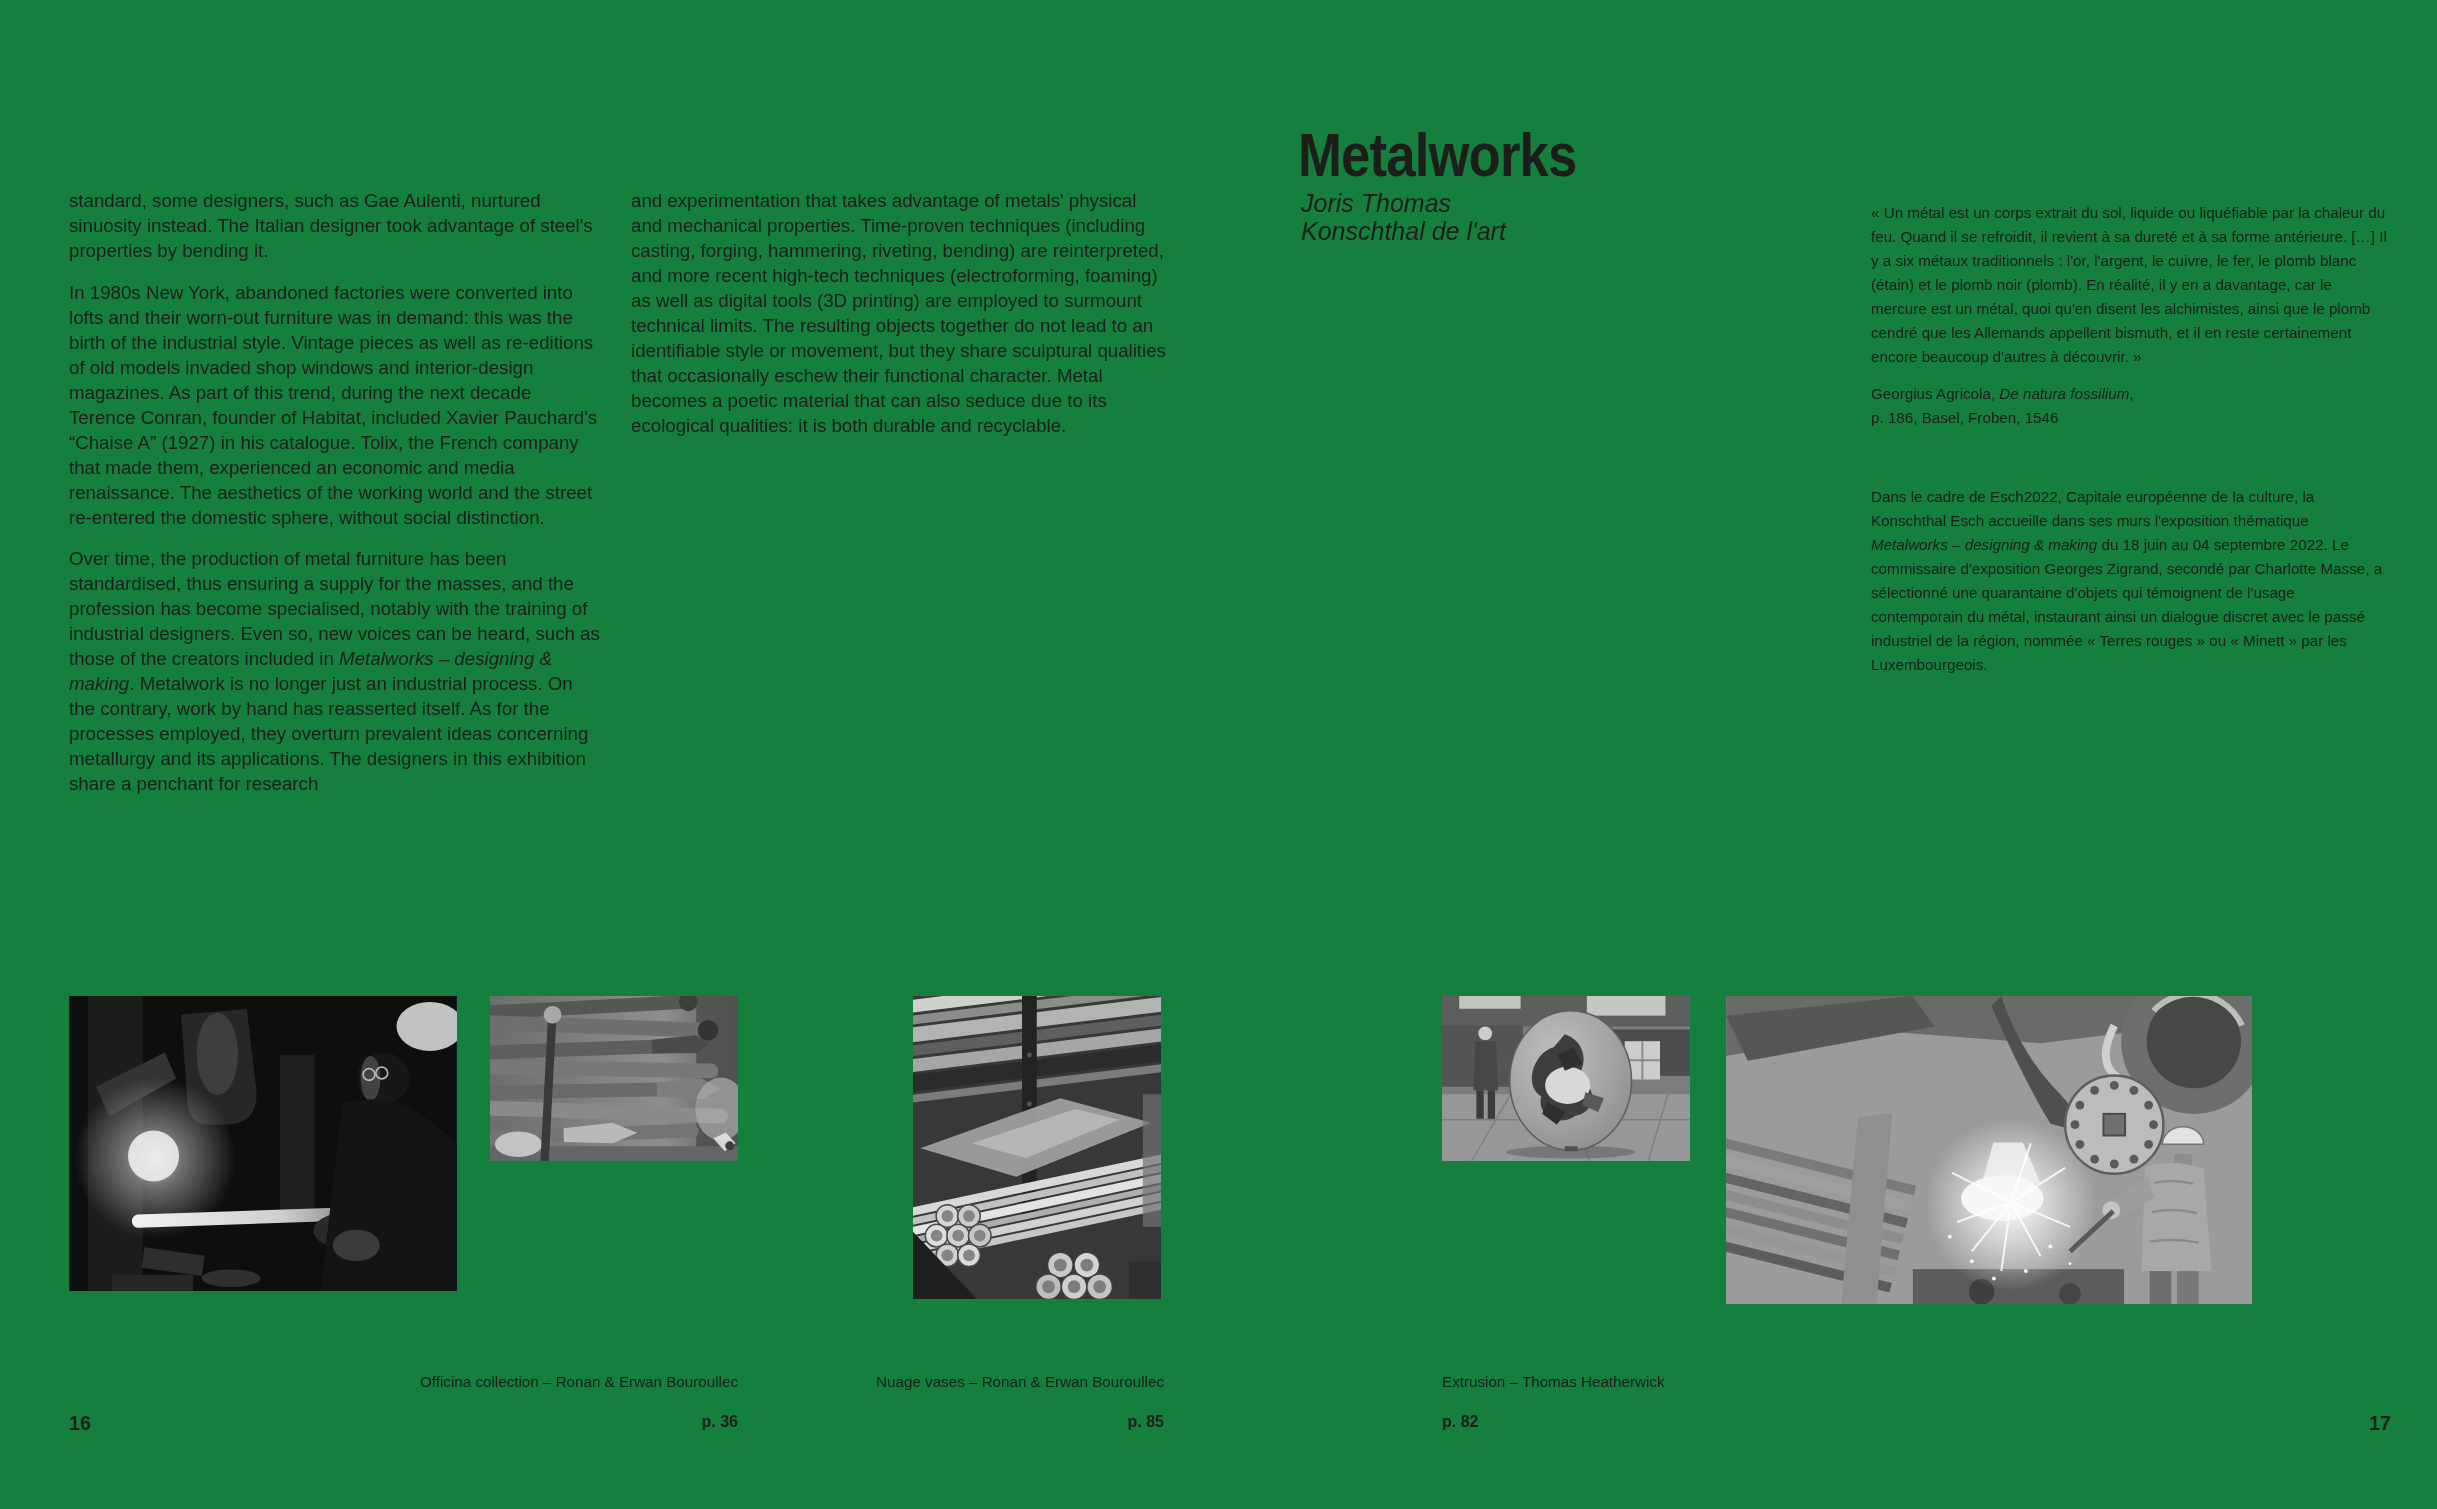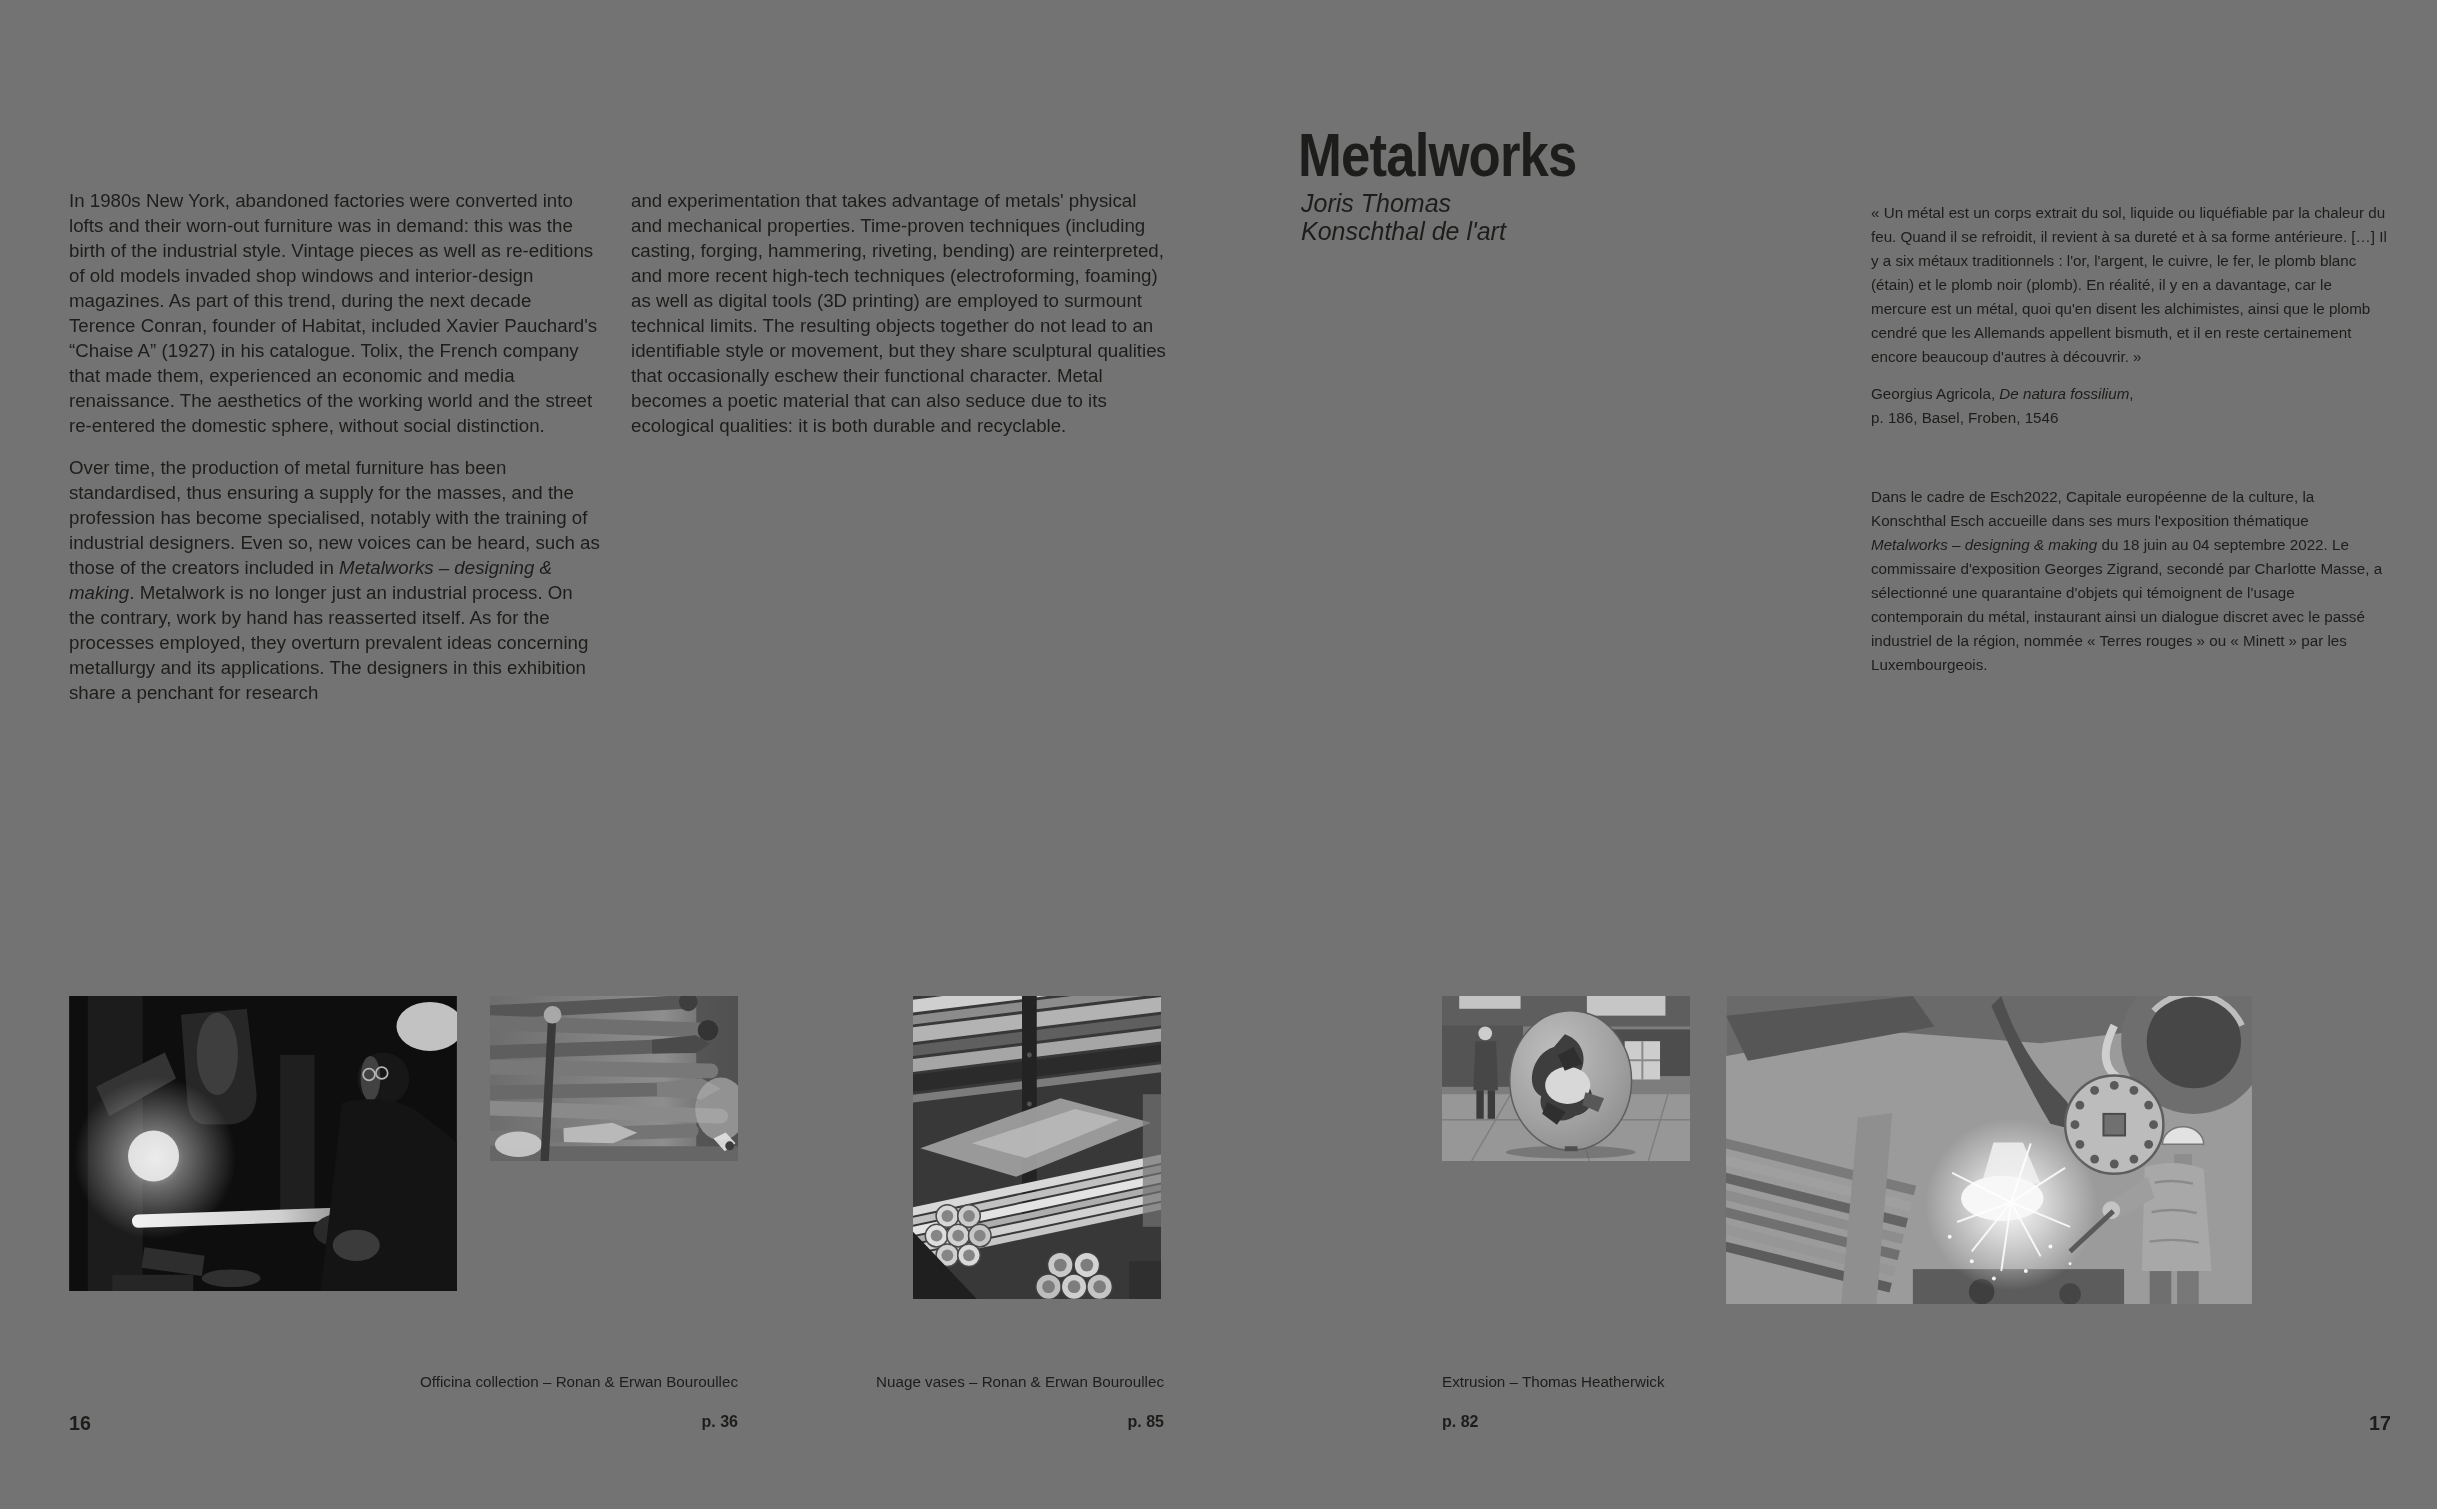--- a/index.html
+++ b/index.html
@@ -1,21 +1,21 @@
 <!DOCTYPE html>
 <html style="font-size:7.9px"><head>
 <meta charset="utf-8">
 <style>
   * { box-sizing: border-box; }
   html, body { margin: 0; padding: 0; background: #e9e9e9; }
   .spread {
     position: relative;
     width: 2438px;
     height: 1509px;
-    background: #737373;
+    background: #15803d;
     font-family: "Liberation Sans", "DejaVu Sans", sans-serif;
     color: #1d1d1b;
     overflow: hidden;
   }
 
   .headline {
     position: absolute;
     left: 1298px;
     top: 77px;
     font-size: 62px;
@@ -105,20 +105,21 @@
   .folio-right { right: 47px; text-align: right; }
 </style>
 </head>
 <body>
 
 <div class="spread">
 
   <h1 class="headline">Metalworks</h1>
 
   <div class="bodycol col1">
+    <p>standard, some designers, such as Gae Aulenti, nurtured sinuosity instead. The Italian designer took advantage of steel's properties by bending it.</p>
     <p>In 1980s New York, abandoned factories were converted into lofts and their worn-out furniture was in demand: this was the birth of the industrial style. Vintage pieces as well as re-editions of old models invaded shop windows and interior-design magazines. As part of this trend, during the next decade Terence Conran, founder of Habitat, included Xavier Pauchard's “Chaise A” (1927) in his catalogue. Tolix, the French company that made them, experienced an economic and media renaissance. The aesthetics of the working world and the street re-entered the domestic sphere, without social distinction.</p>
     <p><span>Over time, the production of metal furniture has been standardised, thus ensuring a supply for the masses, and the profession has become specialised, notably with the training of industrial designers. Even so, new voices can be heard, such as those of the creators included in </span><i>Metalworks – designing &amp; making</i><span>. Metalwork is no longer just an industrial process. On the contrary, work by hand has reasserted itself. As for the processes employed, they overturn prevalent ideas concerning metallurgy and its applications. The designers in this exhibition share a penchant for research</span></p>
   </div>
 
   <div class="bodycol col2">
     <p>and experimentation that takes advantage of metals' physical and mechanical properties. Time-proven techniques (including casting, forging, hammering, riveting, bending) are reinterpreted, and more recent high-tech techniques (electroforming, foaming) as well as digital tools (3D printing) are employed to surmount technical limits. The resulting objects together do not lead to an identifiable style or movement, but they share sculptural qualities that occasionally eschew their functional character. Metal becomes a poetic material that can also seduce due to its ecological qualities: it is both durable and recyclable.</p>
   </div>
 
   <div class="author">
     <div>Joris Thomas</div>

